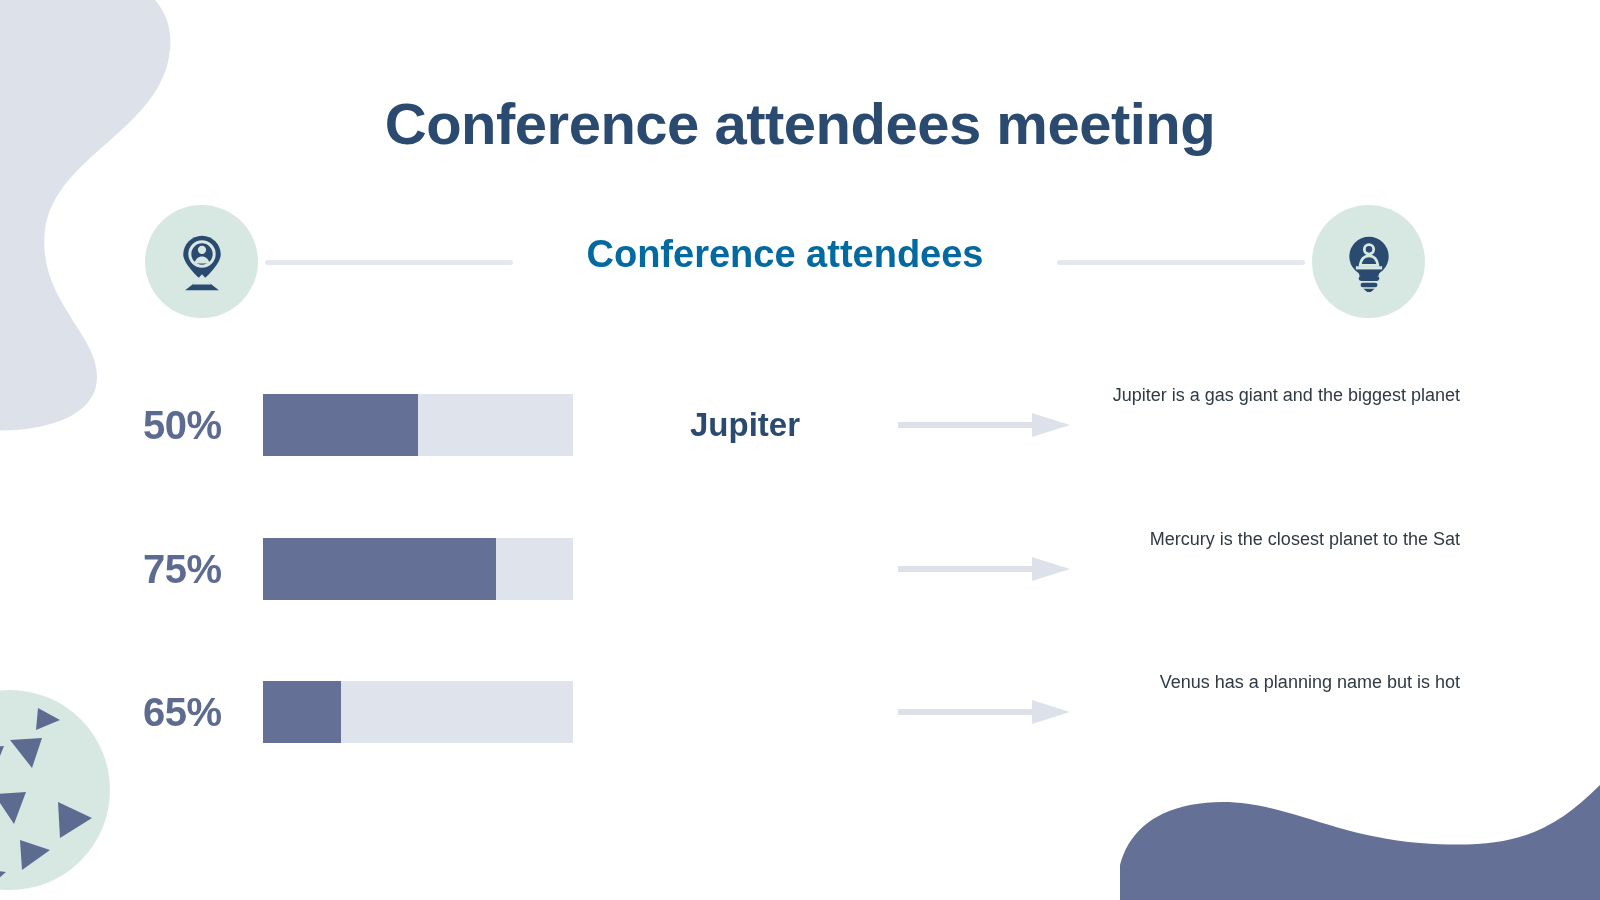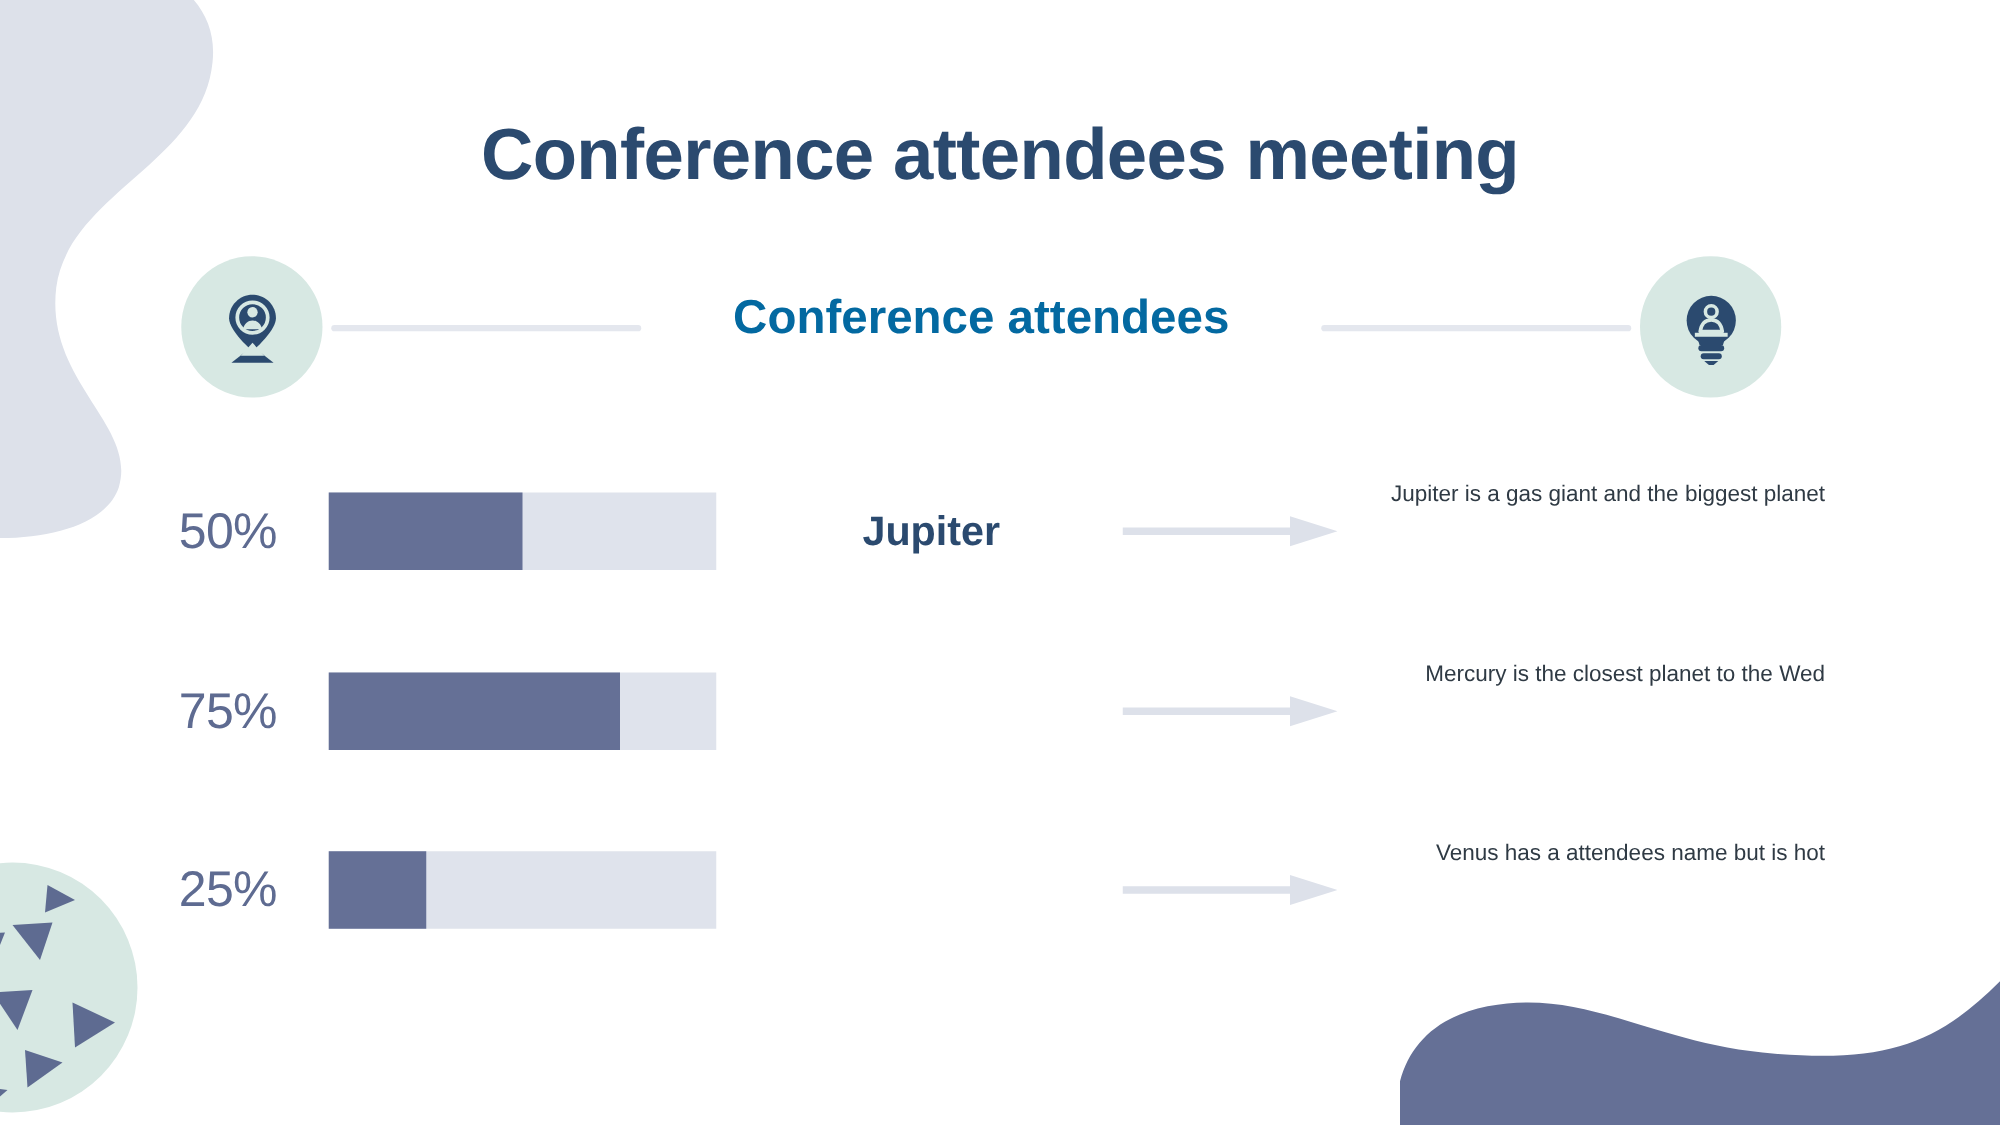--- a/index.html
+++ b/index.html
@@ -123,21 +123,21 @@
   #row-2 { top: 672px; }
 
   .pct {
     position: absolute;
     left: 143px;
     top: 0;
     width: 105px;
     height: 80px;
     line-height: 80px;
     font-size: 40px;
-    font-weight: normal;
+    font-weight: bold;
     color: #5e6b91;
     letter-spacing: -0.5px;
   }
 
   .bar-track {
     position: absolute;
     left: 263px;
     top: 9px;
     width: 310px;
     height: 62px;
@@ -261,28 +261,28 @@
 
   <div class="row" id="row-1">
     <div class="pct">75%</div>
     <div class="bar-track">
       <div class="bar-fill" style="width: 75%;"></div>
     </div>
     <svg class="arrow" viewBox="0 0 172 32">
       <rect x="0" y="13" width="140" height="6" fill="#dde1ea"></rect>
       <polygon points="134,4 172,16 134,28" fill="#dde1ea"></polygon>
     </svg>
-    <div class="desc">Mercury is the closest planet to the Wed</div>
+    <div class="desc">Mercury is the closest planet to the Sat</div>
   </div>
 
   <div class="row" id="row-2">
-    <div class="pct">25%</div>
+    <div class="pct">65%</div>
     <div class="bar-track">
       <div class="bar-fill" style="width: 25%;"></div>
     </div>
     <svg class="arrow" viewBox="0 0 172 32">
       <rect x="0" y="13" width="140" height="6" fill="#dde1ea"></rect>
       <polygon points="134,4 172,16 134,28" fill="#dde1ea"></polygon>
     </svg>
-    <div class="desc">Venus has a attendees name but is hot</div>
+    <div class="desc">Venus has a planning name but is hot</div>
   </div>
 
 </div>
 
 </body></html>

